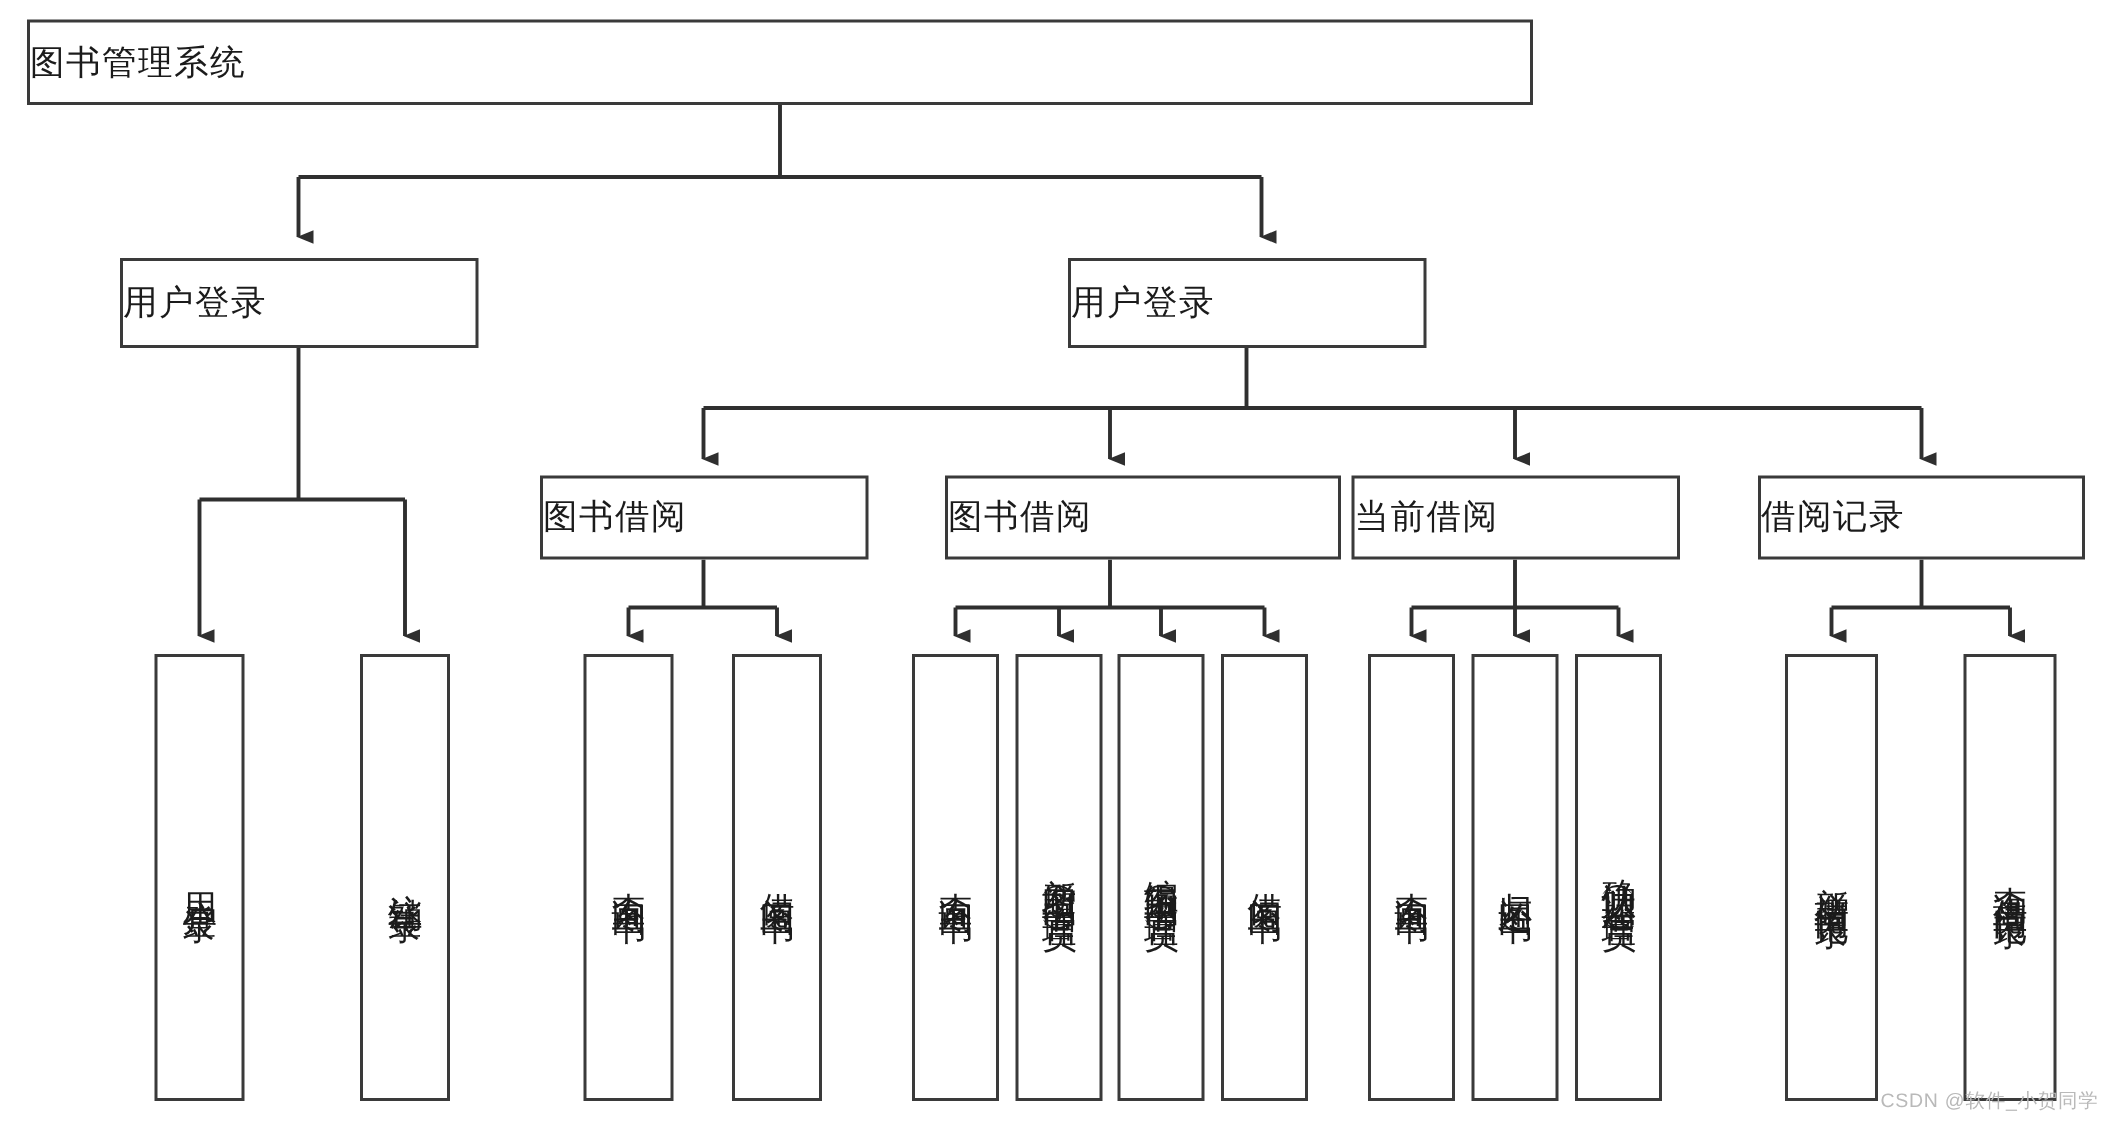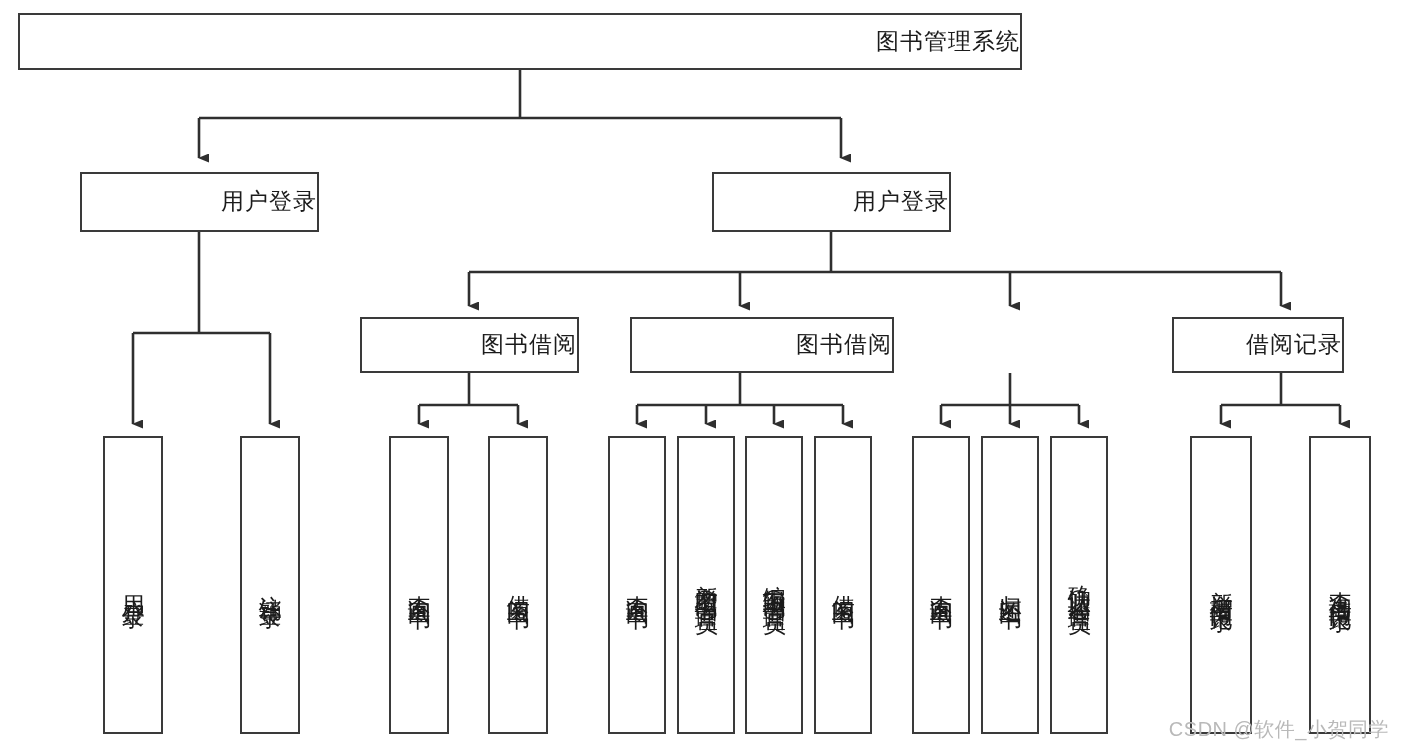--- a/index.html
+++ b/index.html
@@ -26,21 +26,21 @@
     height: 747px;
     pointer-events: none;
   }
   .node {
     position: absolute;
     box-sizing: border-box;
     background: #ffffff;
     border: 2px solid #3a3a3a;
     display: flex;
     align-items: center;
-    justify-content: flex-end;
+    justify-content: flex-start;
     color: #1b1b1b;
     z-index: 2;
   }
   .node .label {
     display: block;
     text-align: center;
     line-height: 1.12;
     white-space: nowrap;
   }
   
@@ -62,23 +62,23 @@
     writing-mode: vertical-rl;
     text-orientation: upright;
     font-size: 23px;
     line-height: 1.28;
     letter-spacing: 4px;
     white-space: nowrap;
     max-height: 100%;
   }
   #watermark {
     position: absolute;
-    right: 16px;
+    right: 6px;
     bottom: 4px;
-    font-size: 20px;
+    font-size: 13px;
     color: #b9b9b9;
     letter-spacing: 0.5px;
     z-index: 5;
     white-space: nowrap;
   }
 </style>
 </head>
 <body>
 
 <div id="diagram-root">
@@ -146,22 +146,25 @@
   </div>
 
   <div class="node horiz" style="left:360px; top:317px; width:219px; height:56px;">
     <span class="label">图书借阅</span>
   </div>
 
   <div class="node horiz" style="left:630px; top:317px; width:264px; height:56px;">
     <span class="label">图书借阅</span>
   </div>
 
-
-  <div class="node horiz" style="left:1172px; top:317px; width:172px; height:56px;">
+  <div class="node horiz" style="left:901px; top:317px; width:219px; height:56px;">
+    <span class="label">当前借阅</span>
+  </div>
+
+  <div class="node horiz" style="left:1172px; top:317px; width:218px; height:56px;">
     <span class="label">借阅记录</span>
   </div>
 
   <div class="node vert" style="left:103px; top:436px; width:60px; height:298px;">
     <span class="label">用户登录</span>
   </div>
   <div class="node vert" style="left:240px; top:436px; width:60px; height:298px;">
     <span class="label">注销登录</span>
   </div>
 

